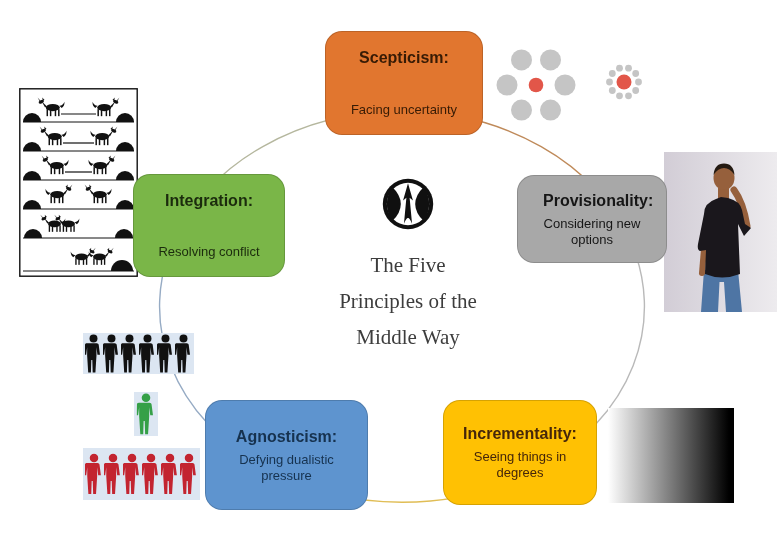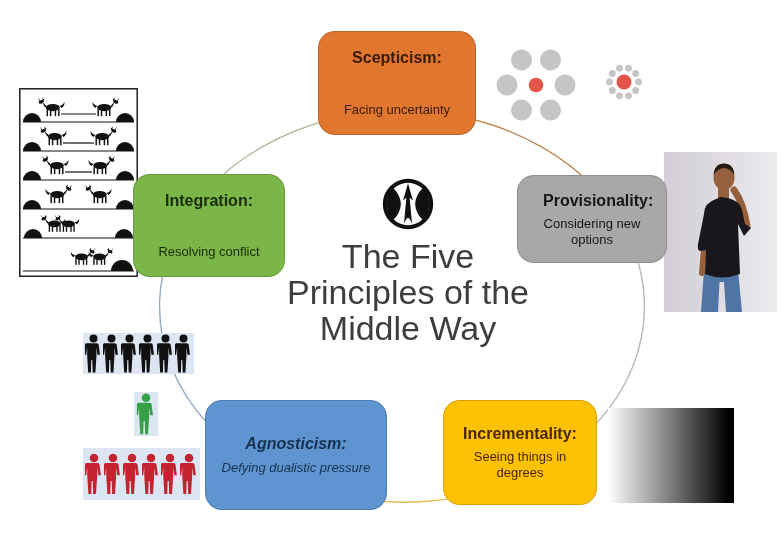--- a/index.html
+++ b/index.html
@@ -7,29 +7,29 @@
           font-family:"Liberation Sans",sans-serif;}
   
   .cycle-svg{position:absolute;left:0;top:0;z-index:1;}
   .cycle-svg path{fill:none;stroke-width:1.4px;}
   
   .pbox{position:absolute;z-index:3;border-radius:17px;box-sizing:border-box;
         display:flex;flex-direction:column;justify-content:center;text-align:center;
         border:1px solid rgba(0,0,0,.16);}
   .pbox-title{font-weight:bold;font-size:16px;line-height:1.2;margin-bottom:6px;}
   .pbox-body{font-size:13px;line-height:1.22;}
-  .box-scepticism{left:318px;top:31px;width:158px;height:104px;padding:0 16px;gap:28px;}
+  .box-scepticism{left:325px;top:31px;width:158px;height:104px;padding:0 16px;gap:28px;}
   .box-provisionality{left:517px;top:175px;width:150px;height:88px;padding:0 25px;}
   .box-incrementality{left:443px;top:400px;width:154px;height:105px;padding:0 10px;}
-  .box-agnosticism{left:205px;top:400px;width:182px;height:110px;padding:0 10px;font-style:italic;}
+  .box-agnosticism{left:205px;top:400px;width:163px;height:110px;padding:0 10px;}
   .box-integration{left:133px;top:174px;width:152px;height:103px;padding:0 15px;}
   
   .logo{position:absolute;left:381px;top:177px;width:54px;height:54px;z-index:2;}
-  .main-title{position:absolute;left:230px;top:238px;width:356px;z-index:2;
-              text-align:center;font-size:34px;line-height:36px;color:#3d3d3d;}
+  .main-title{position:absolute;left:230px;top:247px;width:356px;z-index:2;
+              text-align:center;font-size:21px;line-height:36px;color:#3d3d3d;font-family:Liberation Serif, serif;}
   
   .illus{position:absolute;z-index:2;}
   .donkeys{left:19px;top:88px;}
   .ebbinghaus{left:480px;top:28px;}
   .photo{left:664px;top:152px;}
   .gradient-bar{left:608px;top:408px;width:126px;height:95px;
                 background:linear-gradient(to right,#ffffff 0%,#6e6e6e 55%,#000000 96%);}
   .crowd-row{position:absolute;z-index:2;display:flex;align-items:flex-end;gap:1px;
              background:#dce6f2;padding:1px 2px;}
   .crowd-top{left:83px;top:333px;}

